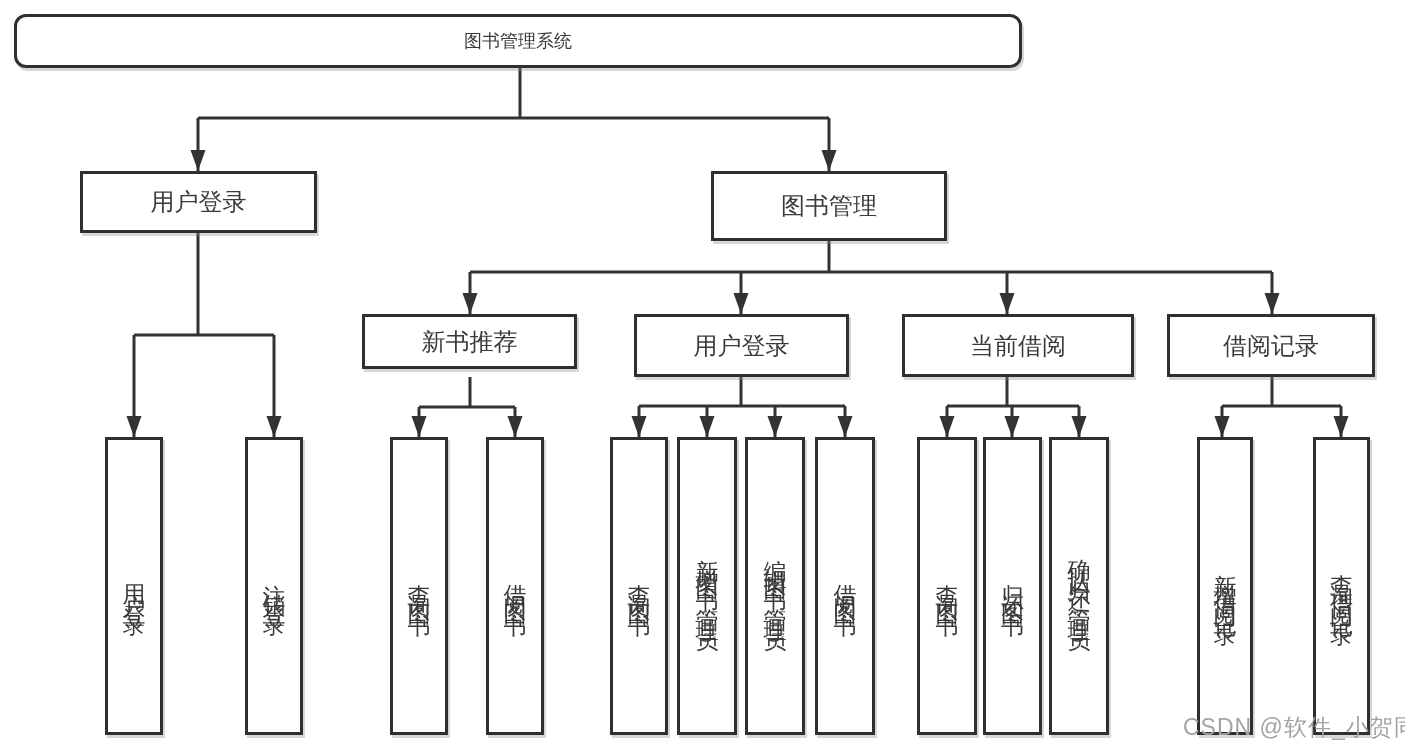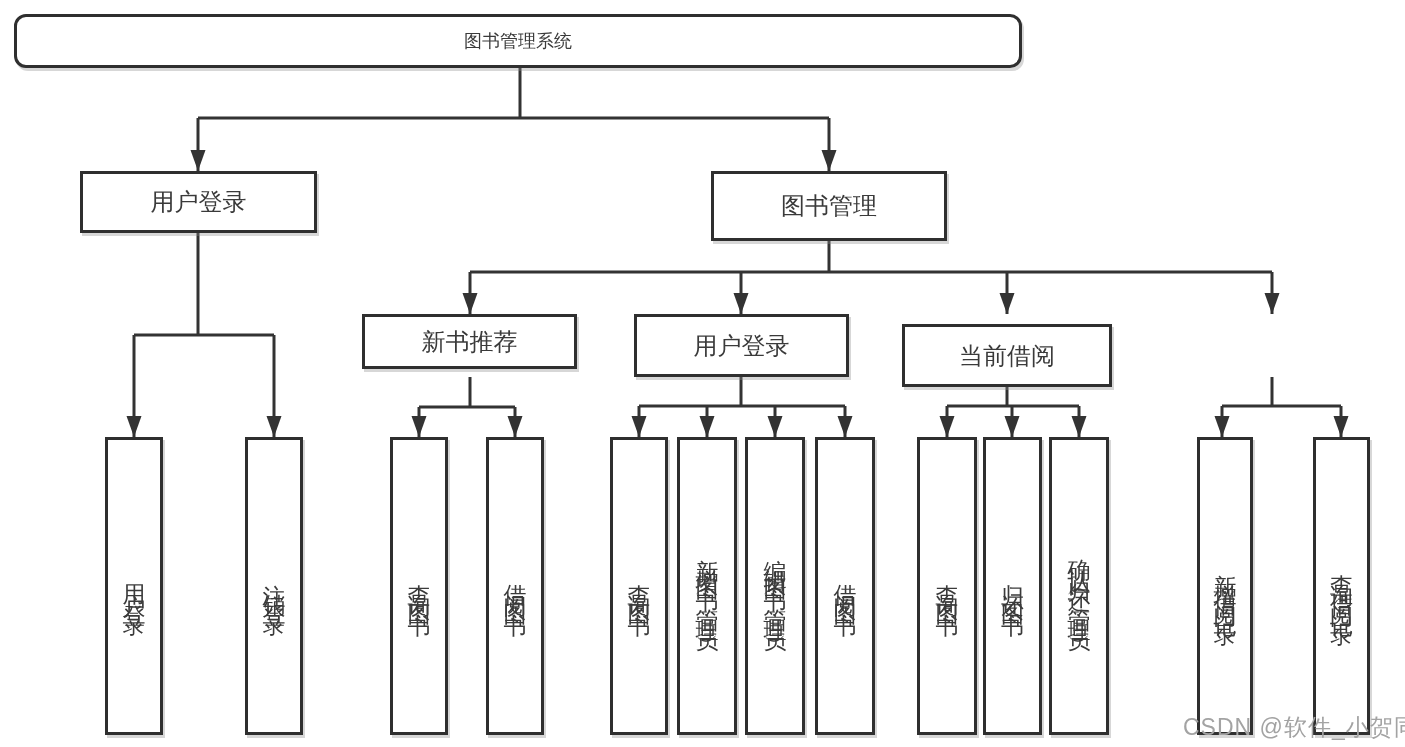--- a/index.html
+++ b/index.html
@@ -90,22 +90,25 @@
   <div class="box h" style="left:711px;top:171px;width:236px;height:70px;">
     <span>图书管理</span>
   </div>
 
   <div class="box h" style="left:362px;top:314px;width:215px;height:55px;">
     <span>新书推荐</span>
   </div>
   <div class="box h" style="left:634px;top:314px;width:215px;height:63px;">
     <span>用户登录</span>
   </div>
-  <div class="box h" style="left:902px;top:324px;width:210px;height:63px;">
+  <div class="box h" style="left:902px;top:314px;width:232px;height:63px;">
     <span>当前借阅</span>
+  </div>
+  <div class="box h" style="left:1167px;top:314px;width:208px;height:63px;">
+    <span>借阅记录</span>
   </div>
 
   <div class="box v" style="left:105px;top:437px;width:58px;height:298px;">
     <span>用户登录</span>
   </div>
   <div class="box v" style="left:245px;top:437px;width:58px;height:298px;">
     <span>注销登录</span>
   </div>
 
   <div class="box v" style="left:390px;top:437px;width:58px;height:298px;">

